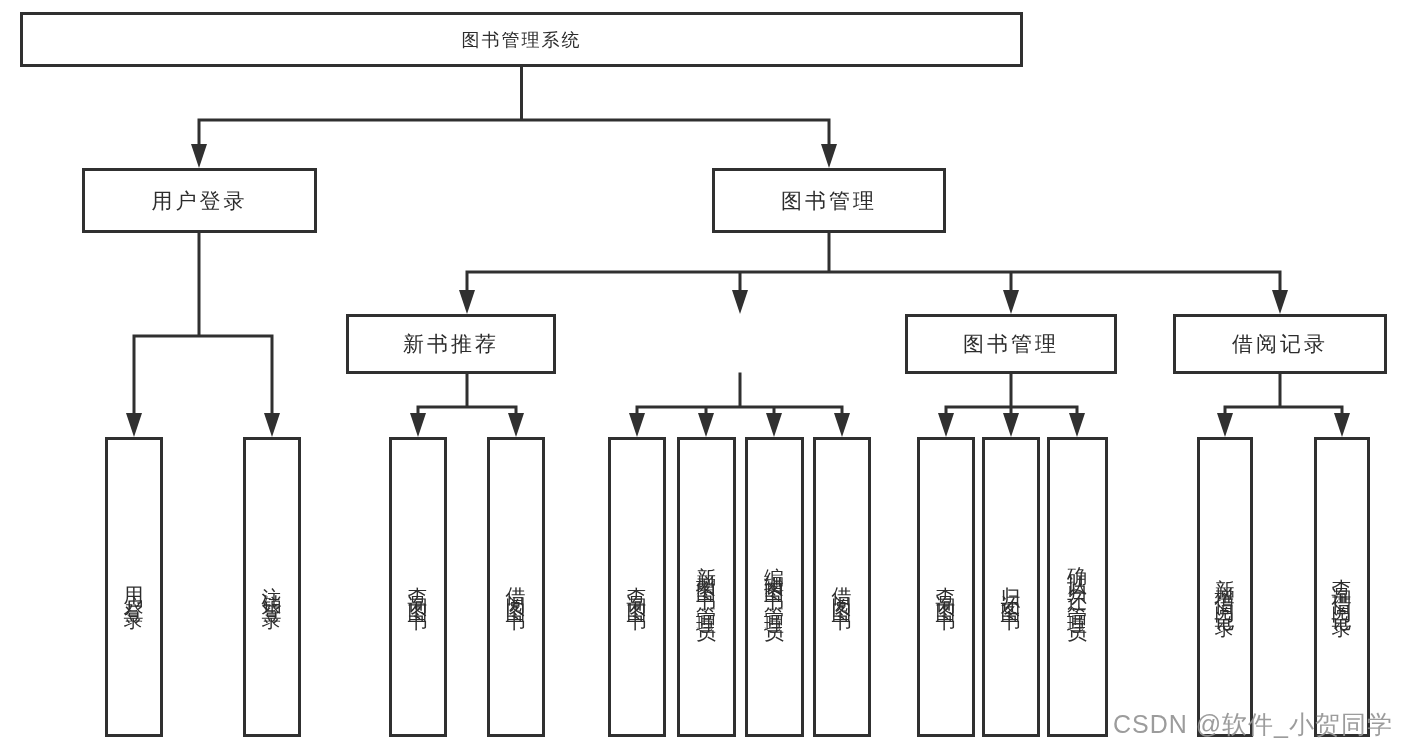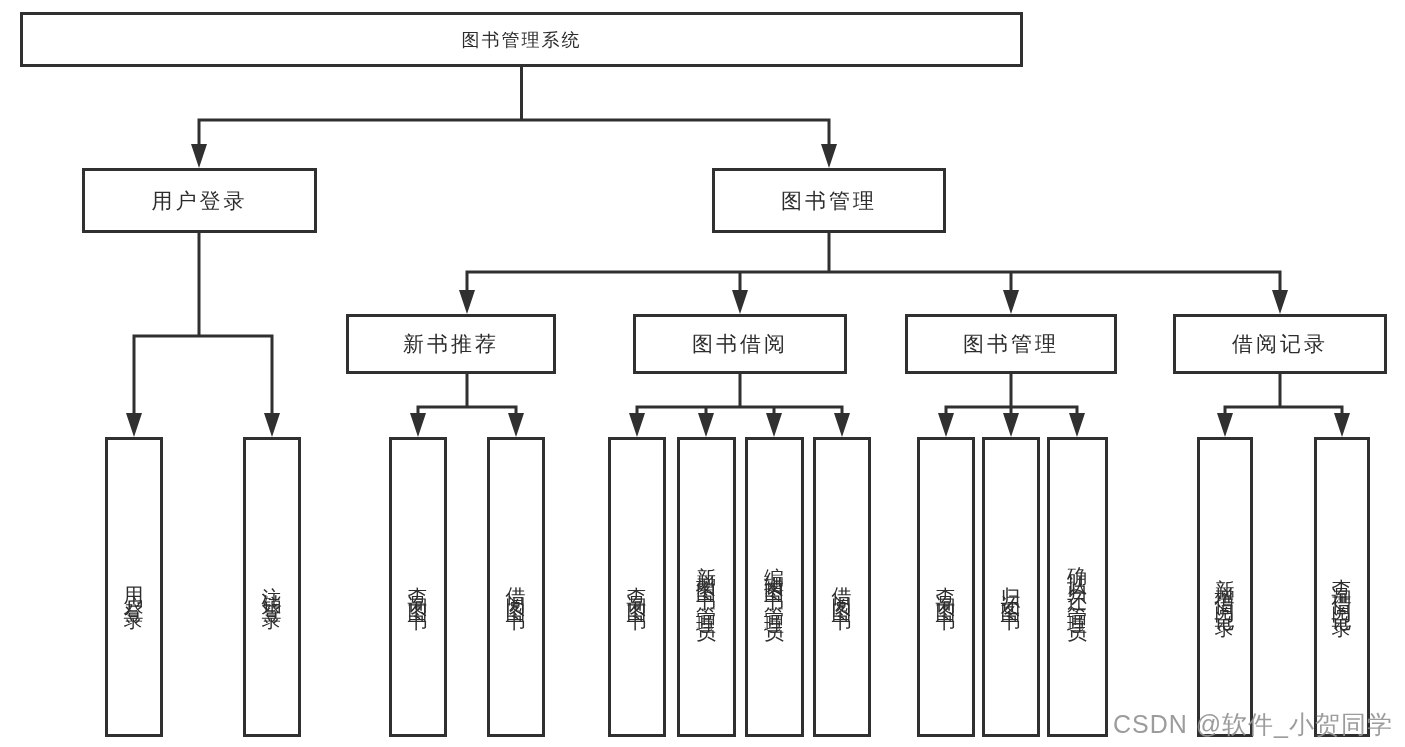--- a/index.html
+++ b/index.html
@@ -84,21 +84,20 @@
       M1069 413 L1085 413 L1077 437 Z
       M1217 413 L1233 413 L1225 437 Z  M1334 413 L1350 413 L1342 437 Z"></path>
   </svg>
 
   <div class="box hbox rootbox" style="left:20px;top:12px;width:1003px;height:55px">图书管理系统</div>
 
   <div class="box hbox" style="left:82px;top:168px;width:235px;height:65px">用户登录</div>
   <div class="box hbox" style="left:712px;top:168px;width:234px;height:65px">图书管理</div>
 
   <div class="box hbox" style="left:346px;top:314px;width:210px;height:60px">新书推荐</div>
-  <div class="box hbox" style="left:633px;top:314px;width:214px;height:60px">图书借阅</div>
   <div class="box hbox" style="left:905px;top:314px;width:212px;height:60px">图书管理</div>
   <div class="box hbox" style="left:1173px;top:314px;width:214px;height:60px">借阅记录</div>
 
   <div class="box vbox" style="left:105px;top:437px;width:58px;height:300px">用户登录</div>
   <div class="box vbox" style="left:243px;top:437px;width:58px;height:300px">注销登录</div>
 
   <div class="box vbox" style="left:389px;top:437px;width:58px;height:300px">查询图书</div>
   <div class="box vbox" style="left:487px;top:437px;width:58px;height:300px">借阅图书</div>
 
   <div class="box vbox" style="left:608px;top:437px;width:58px;height:300px">查询图书</div>

